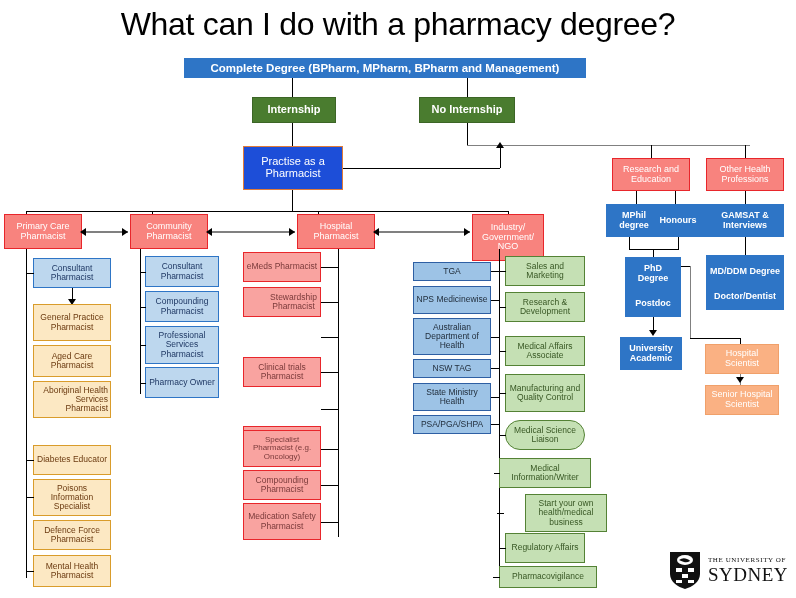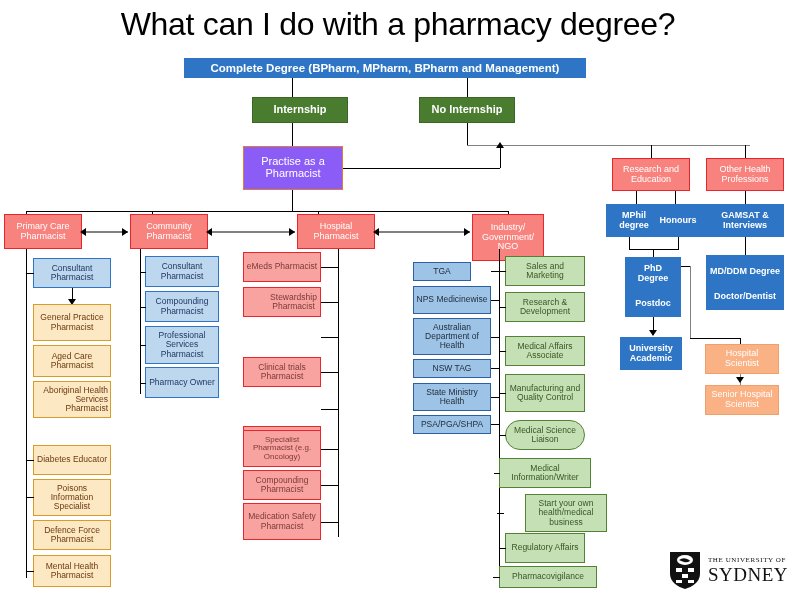--- a/index.html
+++ b/index.html
@@ -11,21 +11,21 @@
        font-family:"Liberation Sans",sans-serif;}
 
   .bx{position:absolute;box-sizing:border-box;display:flex;align-items:center;
       justify-content:center;text-align:center;line-height:1.08;
       font-family:"Liberation Sans",sans-serif;}
   .bx span{display:block;padding:0 2px;}
 
   
   .b-blue   {background:#2E75C6;border:1px solid #2E75C6;color:#fff;}
   .b-green  {background:#4A7C2F;border:1px solid #3c6526;color:#fff;}
-  .b-orange {background:#8b5cf6;border:1px solid #E07B39;color:#fff;}
+  .b-orange {background:#1d4ed8;border:1px solid #E07B39;color:#fff;}
   .b-salmon {background:#F8837E;border:1.6px solid #E8262B;color:#fff;}
   .b-pinkl  {background:#F9A3A0;border:1.6px solid #E8262B;color:#7a3a3a;}
   .b-ltblue {background:#BDD7EE;border:1.3px solid #2E75C6;color:#1f3864;}
   .b-mblue  {background:#9DC3E6;border:1.3px solid #2E5FA3;color:#222f3d;}
   .b-cream  {background:#FCE8C3;border:1.3px solid #D99C2B;color:#6b3a10;}
   .b-greenl {background:#C5E0B4;border:1.3px solid #548235;color:#375623;}
   .b-peach  {background:#FAB183;border:1px solid #F0A06A;color:#fff;}
 
   .ln{position:absolute;background:#000;}
   .ln.h{height:1px;}
@@ -50,21 +50,21 @@
 
   <div class="ttl">What can I do with a pharmacy degree?</div>
 
   <div class="bx b-blue" style="left:184px;top:58px;width:402px;height:20px;font-size:11.5px;font-weight:bold;">
     <span>Complete Degree (BPharm, MPharm, BPharm and Management)</span>
   </div>
 
   <div class="ln v" style="left:292px;top:78px;height:19px;"></div>
   <div class="ln v" style="left:467px;top:78px;height:19px;"></div>
 
-  <div class="bx b-green" style="left:252px;top:97px;width:96px;height:26px;font-size:11px;font-weight:bold;align-items:center;">
+  <div class="bx b-green" style="left:252px;top:97px;width:84px;height:26px;font-size:11px;font-weight:bold;align-items:center;">
     <span>Internship</span>
   </div>
   <div class="bx b-green" style="left:419px;top:97px;width:96px;height:26px;font-size:11px;font-weight:bold;">
     <span>No Internship</span>
   </div>
 
   <div class="ln v" style="left:292px;top:123px;height:23px;"></div>
 
   <div class="bx b-orange" style="left:243px;top:146px;width:100px;height:44px;font-size:11px;">
     <span>Practise as a Pharmacist</span>
@@ -211,21 +211,21 @@
   </div>
   <div class="ln h" style="left:321px;top:485px;width:18px;"></div>
 
   <div class="bx b-pinkl" style="left:243px;top:503px;width:78px;height:37px;font-size:8.5px;">
     <span>Medication Safety Pharmacist</span>
   </div>
   <div class="ln h" style="left:321px;top:522px;width:18px;"></div>
 
   <div class="ln v" style="left:499px;top:249px;height:330px;"></div>
 
-  <div class="bx b-mblue" style="left:413px;top:262px;width:58px;height:19px;font-size:8.5px;">
+  <div class="bx b-mblue" style="left:413px;top:262px;width:78px;height:19px;font-size:8.5px;">
     <span>TGA</span>
   </div>
   <div class="ln h" style="left:491px;top:271px;width:9px;"></div>
 
   <div class="bx b-mblue" style="left:413px;top:286px;width:78px;height:28px;font-size:8.5px;">
     <span>NPS Medicinewise</span>
   </div>
   <div class="ln h" style="left:491px;top:300px;width:9px;"></div>
 
   <div class="bx b-mblue" style="left:413px;top:318px;width:78px;height:37px;font-size:8.5px;">

